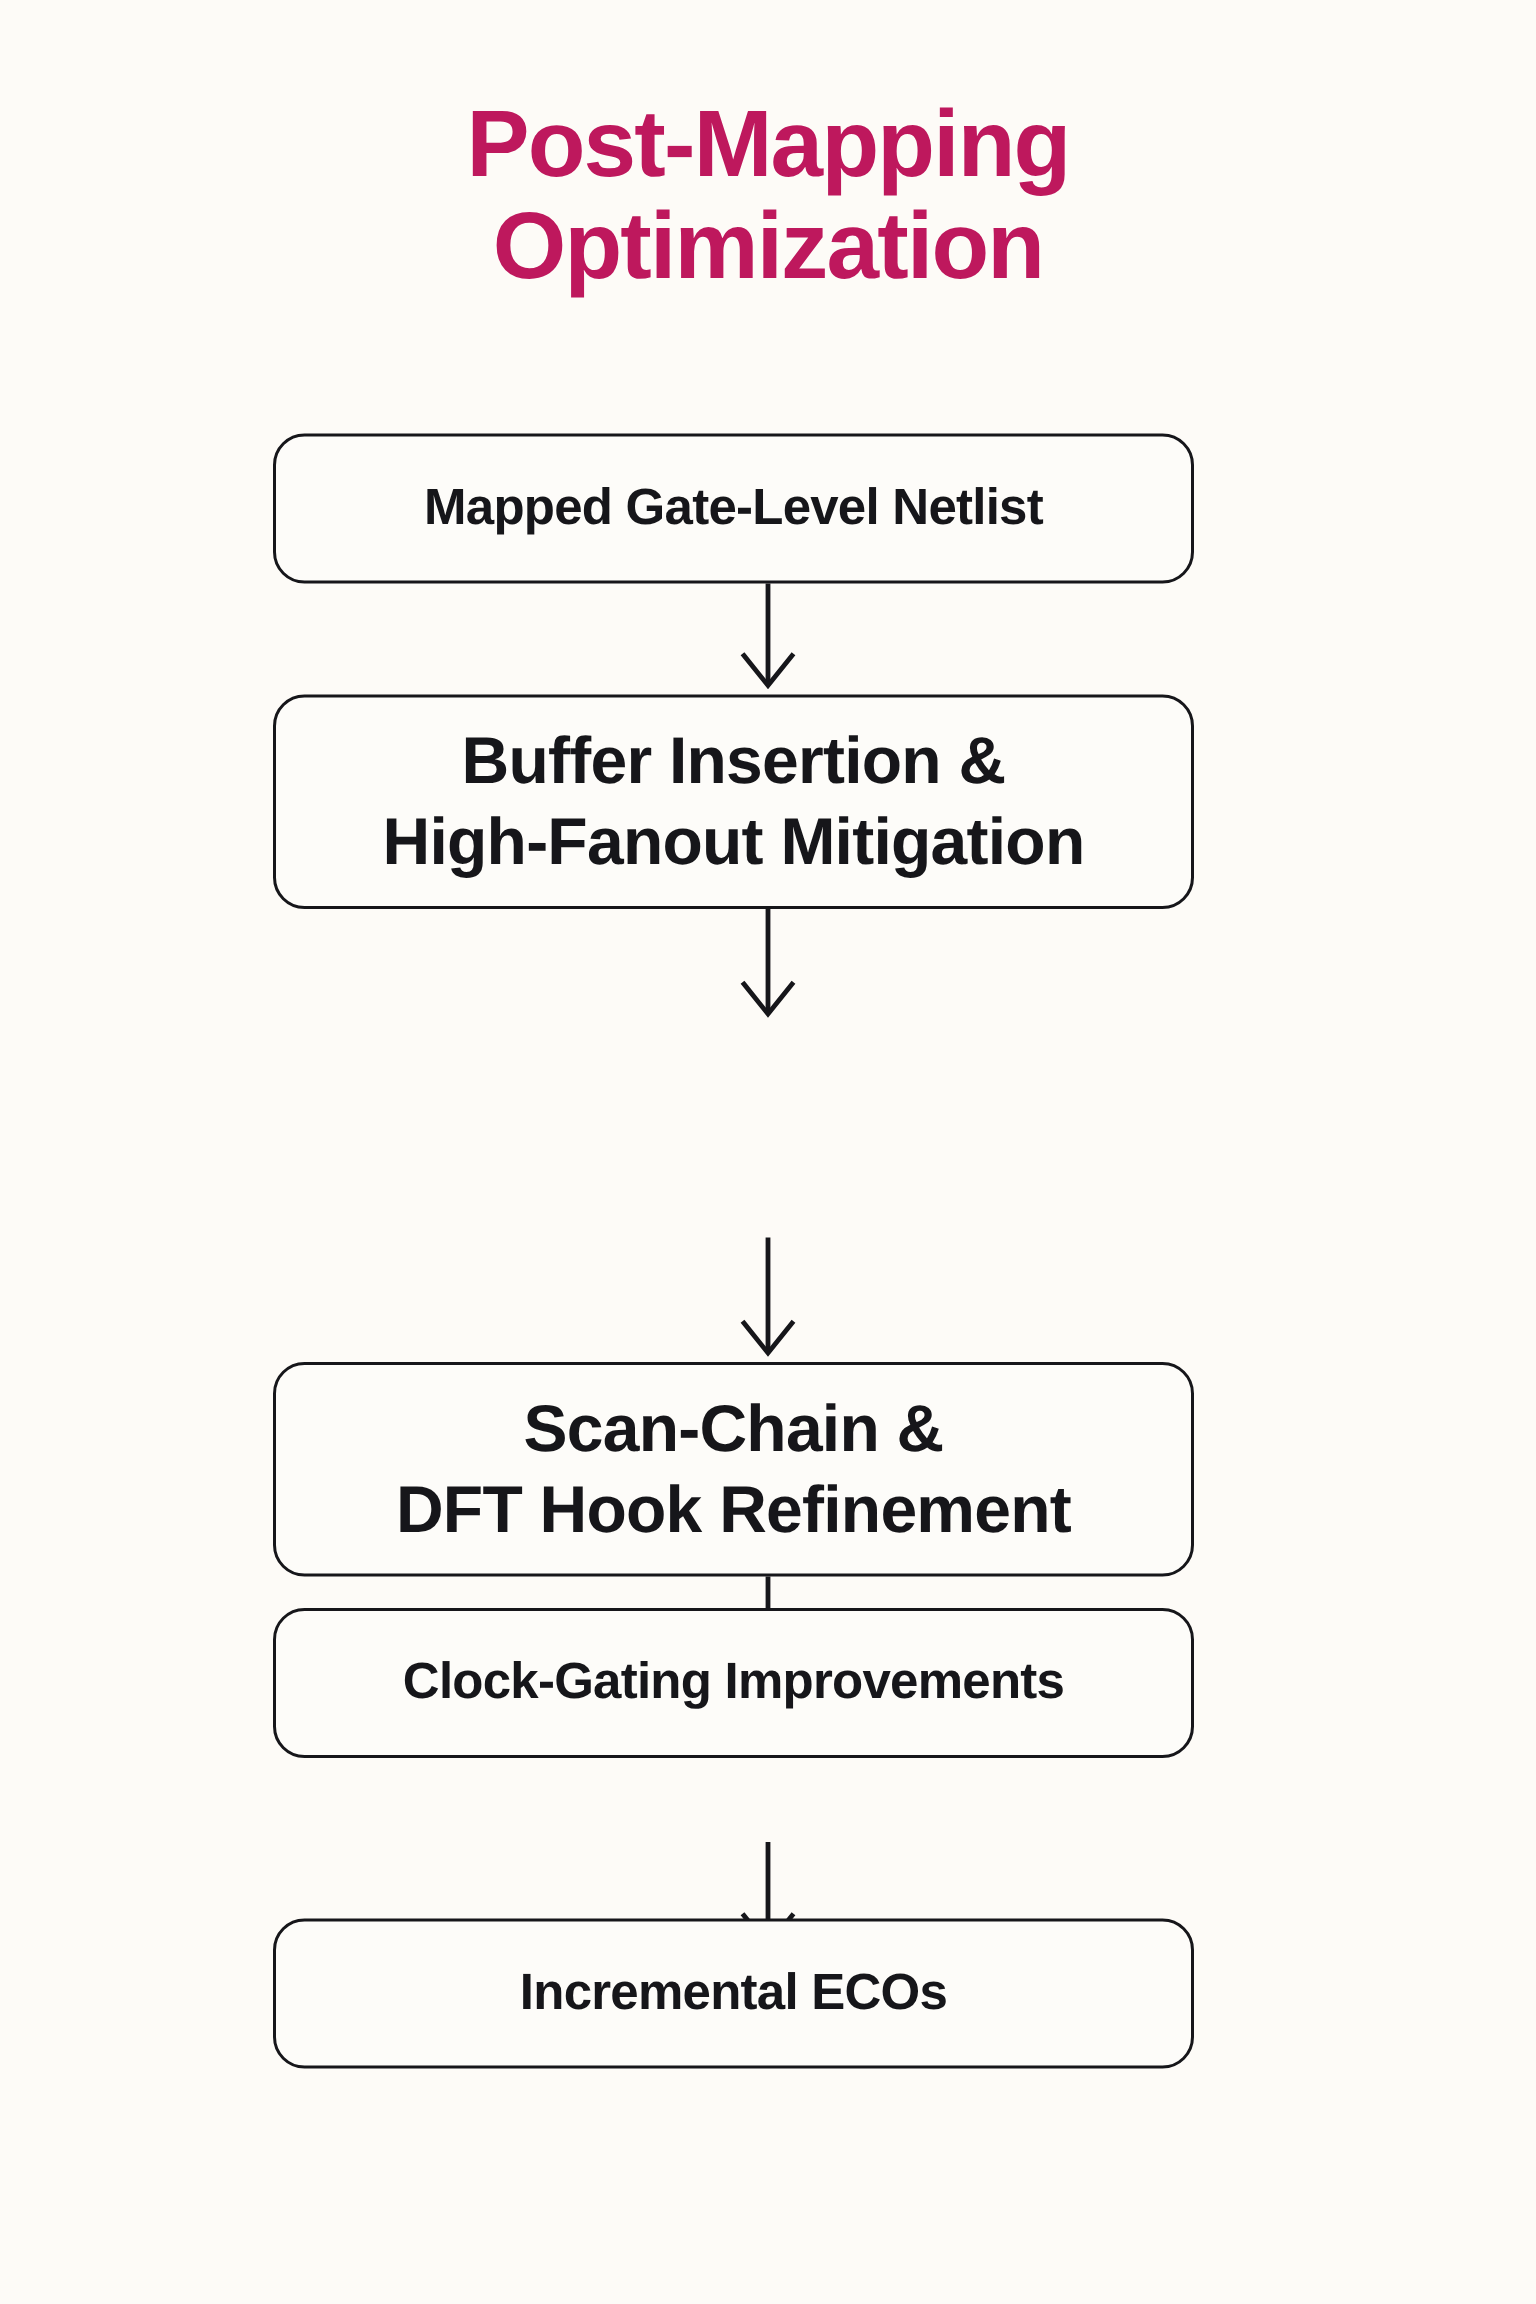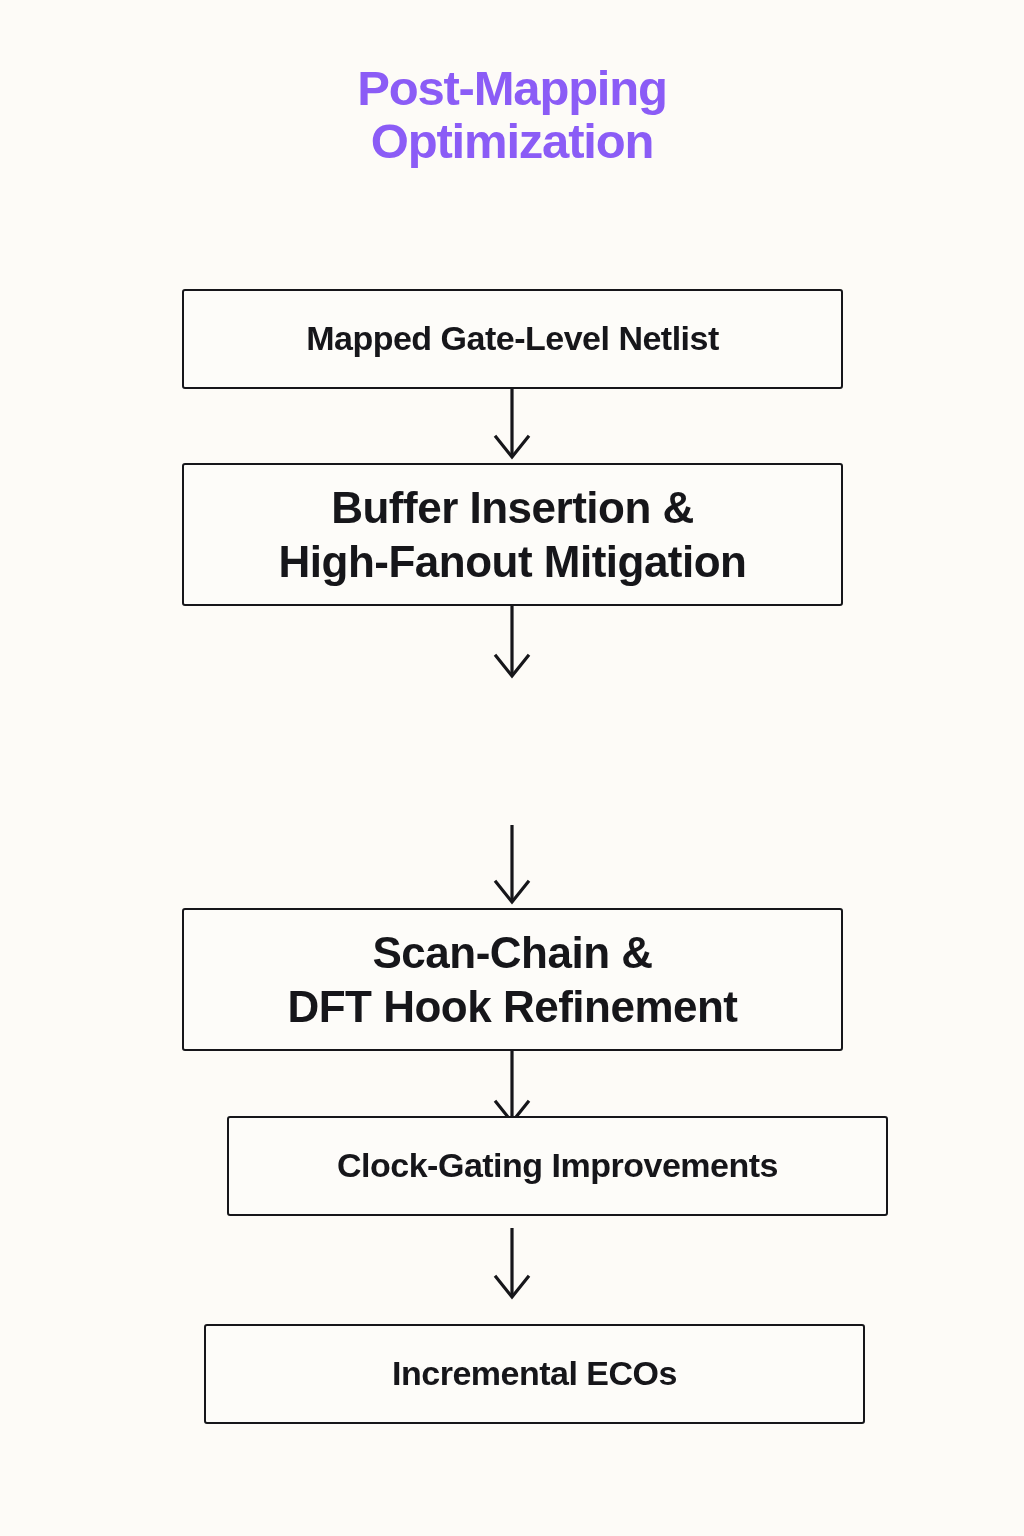--- a/index.html
+++ b/index.html
@@ -23,36 +23,36 @@
     height: 1536px;
   }
 
   
   #page-title {
     position: absolute;
     left: 0;
     top: 62px;
     width: 1024px;
     text-align: center;
-    font-size: 49px;
+    font-size: 63px;
     line-height: 1.08;
     font-weight: 700;
     letter-spacing: -1.2px;
-    color: #8b5cf6;
+    color: #be185d;
     white-space: pre-line;
   }
 
   
   .flow-box {
     position: absolute;
     left: 182px;
-    width: 661px;
+    width: 614px;
     box-sizing: border-box;
     border: 2.6px solid #16161a;
-    border-radius: 3px;
+    border-radius: 21px;
     background: #fdfcf9;
     display: flex;
     align-items: center;
     justify-content: center;
     text-align: center;
   }
   .flow-box .box-label {
     font-size: 44px;
     line-height: 1.22;
     font-weight: 600;
@@ -63,22 +63,22 @@
   }
   .flow-box.single .box-label {
     font-size: 34px;
   }
 
   
   #box-1 { top: 289px;  height: 100px; }
   #box-2 { top: 463px;  height: 143px; }
   #box-3 { top: 682px;  height: 143px; }
   #box-4 { top: 908px;  height: 143px; }
-  #box-5 { top: 1116px; height: 100px; margin-left: 45px; }
-  #box-6 { top: 1324px; height: 100px; margin-left: 22px; }
+  #box-5 { top: 1072px; height: 100px; }
+  #box-6 { top: 1279px; height: 100px; }
 
   
   .flow-arrow {
     position: absolute;
     left: 487px;
     width: 50px;
   }
   .flow-arrow svg { display: block; overflow: visible; }
 
   #arrow-1 { top: 389px; height: 74px; }

